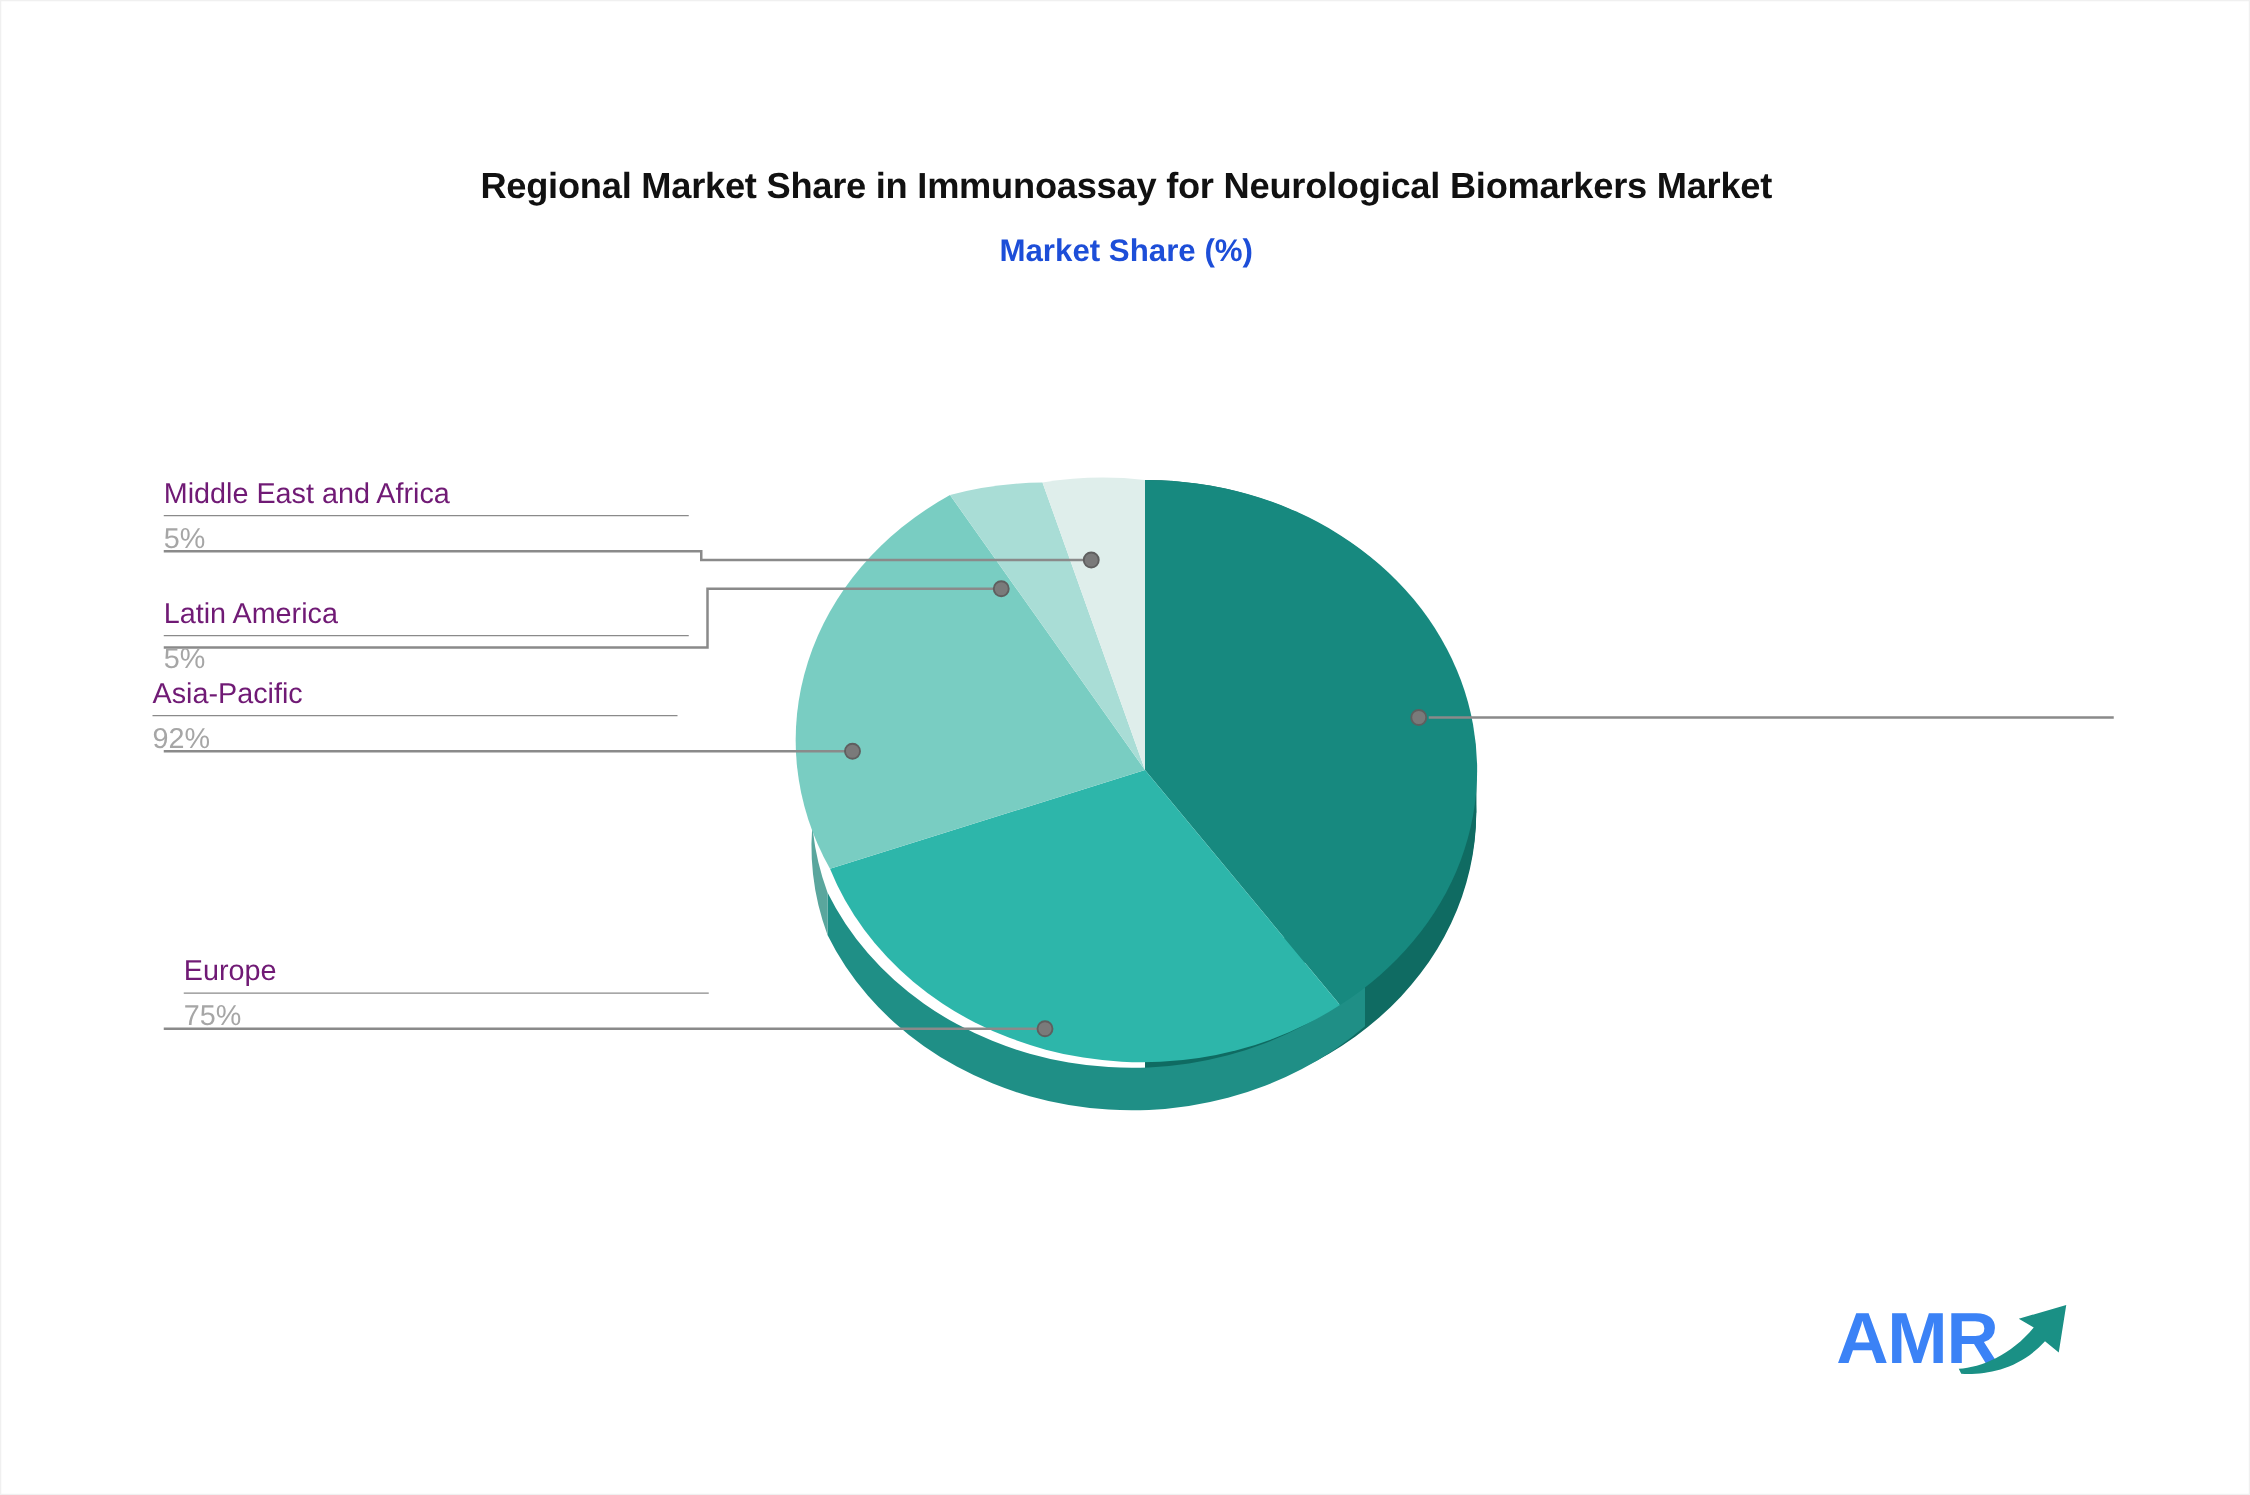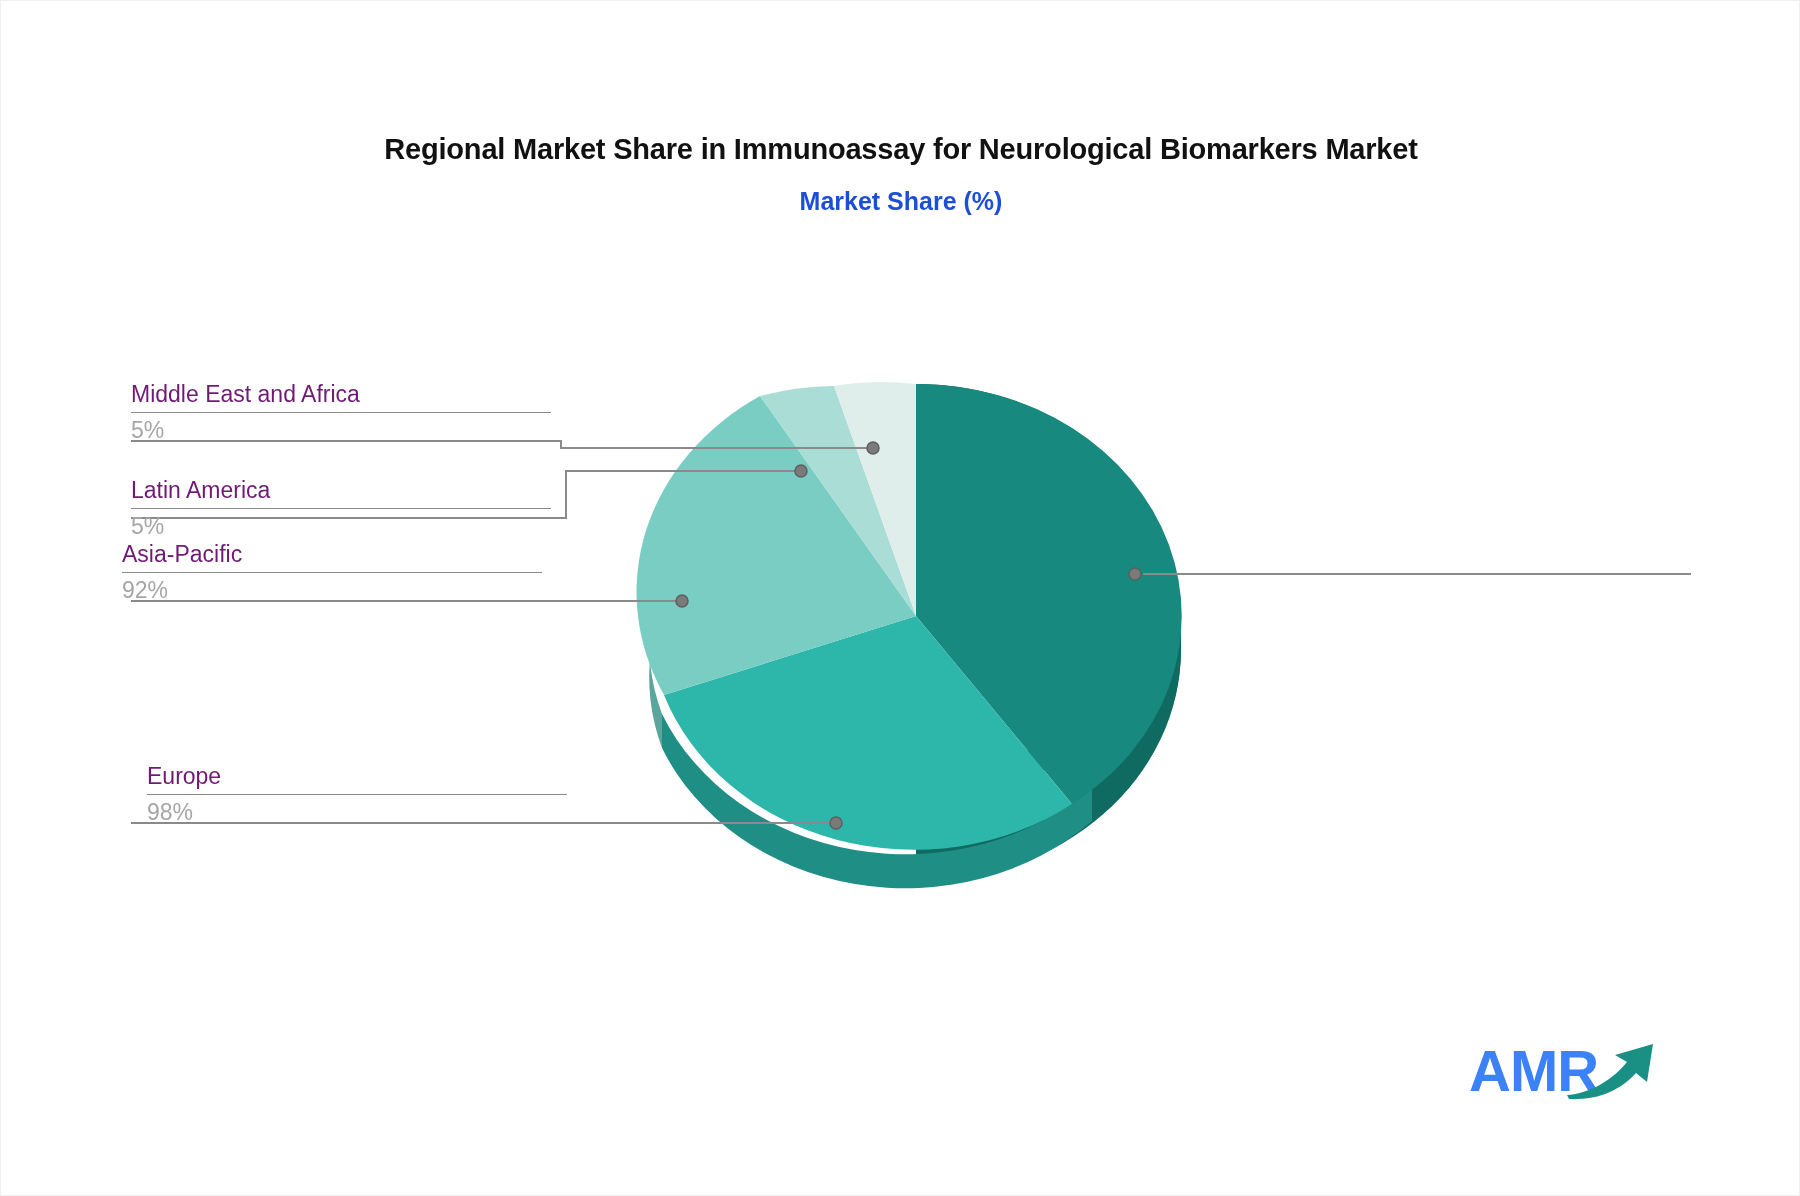--- a/index.html
+++ b/index.html
@@ -167,21 +167,21 @@
 
   <div class="label-block left" style="left:121px; top:538px;">
     <div class="label-name">Asia-Pacific</div>
     <div class="label-rule"></div>
     <div class="label-value">92%</div>
   </div>
 
   <div class="label-block left" style="left:130px; top:760px;margin-left:16px;">
     <div class="label-name">Europe</div>
     <div class="label-rule"></div>
-    <div class="label-value">98%</div>
+    <div class="label-value">75%</div>
   </div>
 
 
   <div id="logo">
     <div id="logo-text">AMR</div>
     <svg id="logo-arrow" width="96" height="64" viewBox="0 0 96 64">
       <path d="M2 57 C 20 56, 44 46, 62 24 L 50 17 L 88 6 L 82 44 L 71 35 C 50 58, 24 62, 4 61 Z" fill="#1a9085"></path>
     </svg>
   </div>
 

